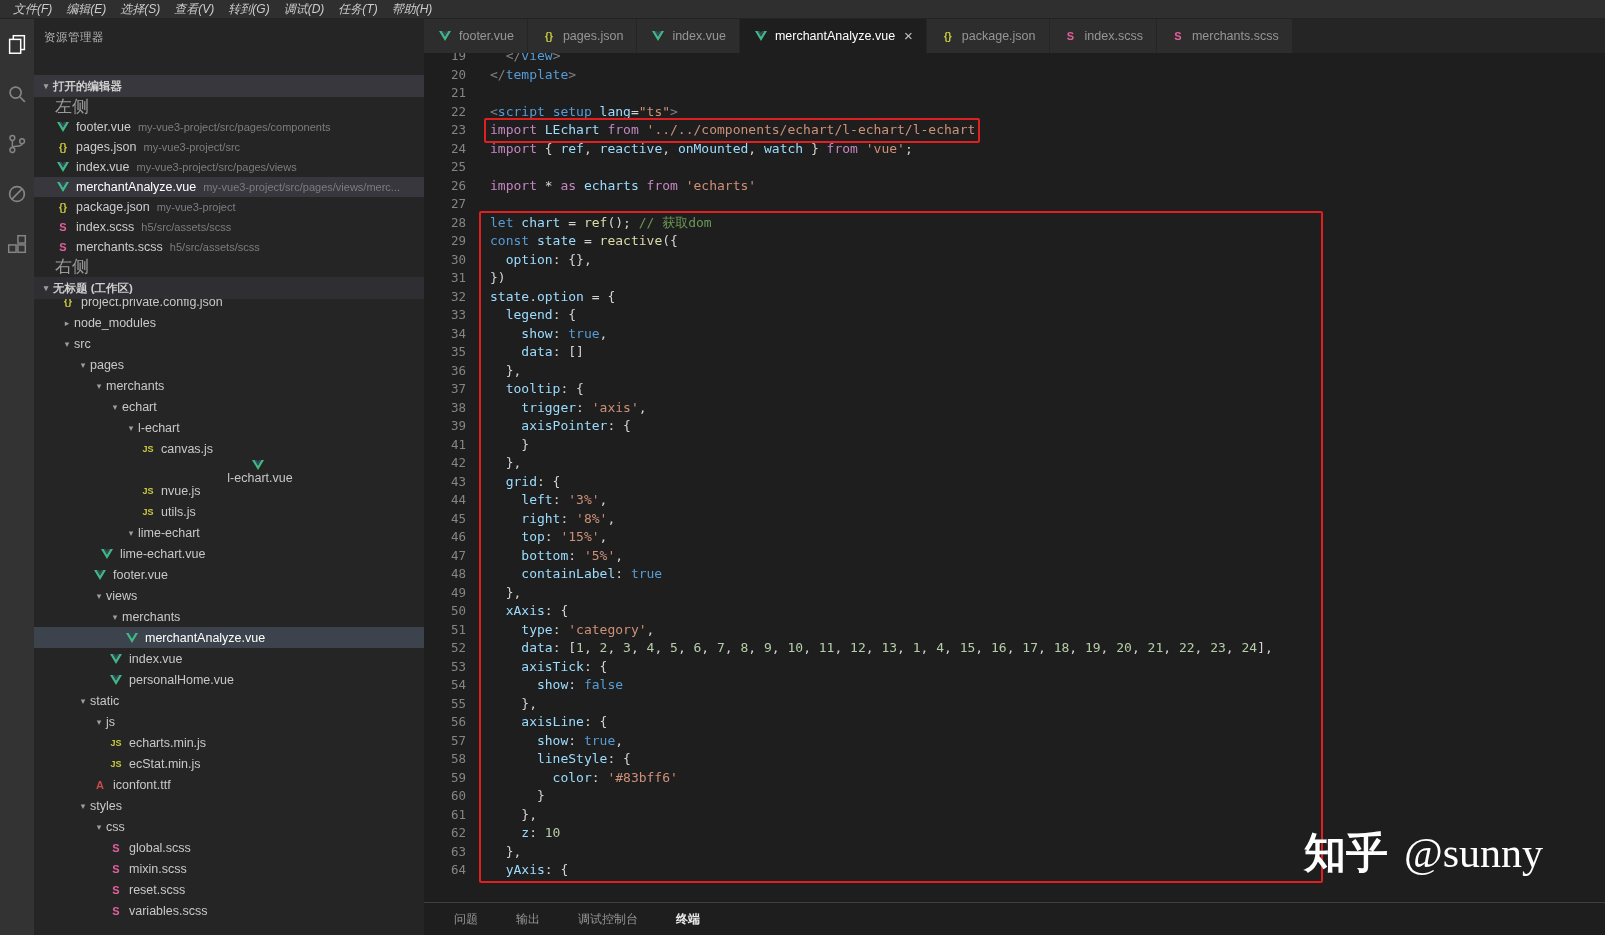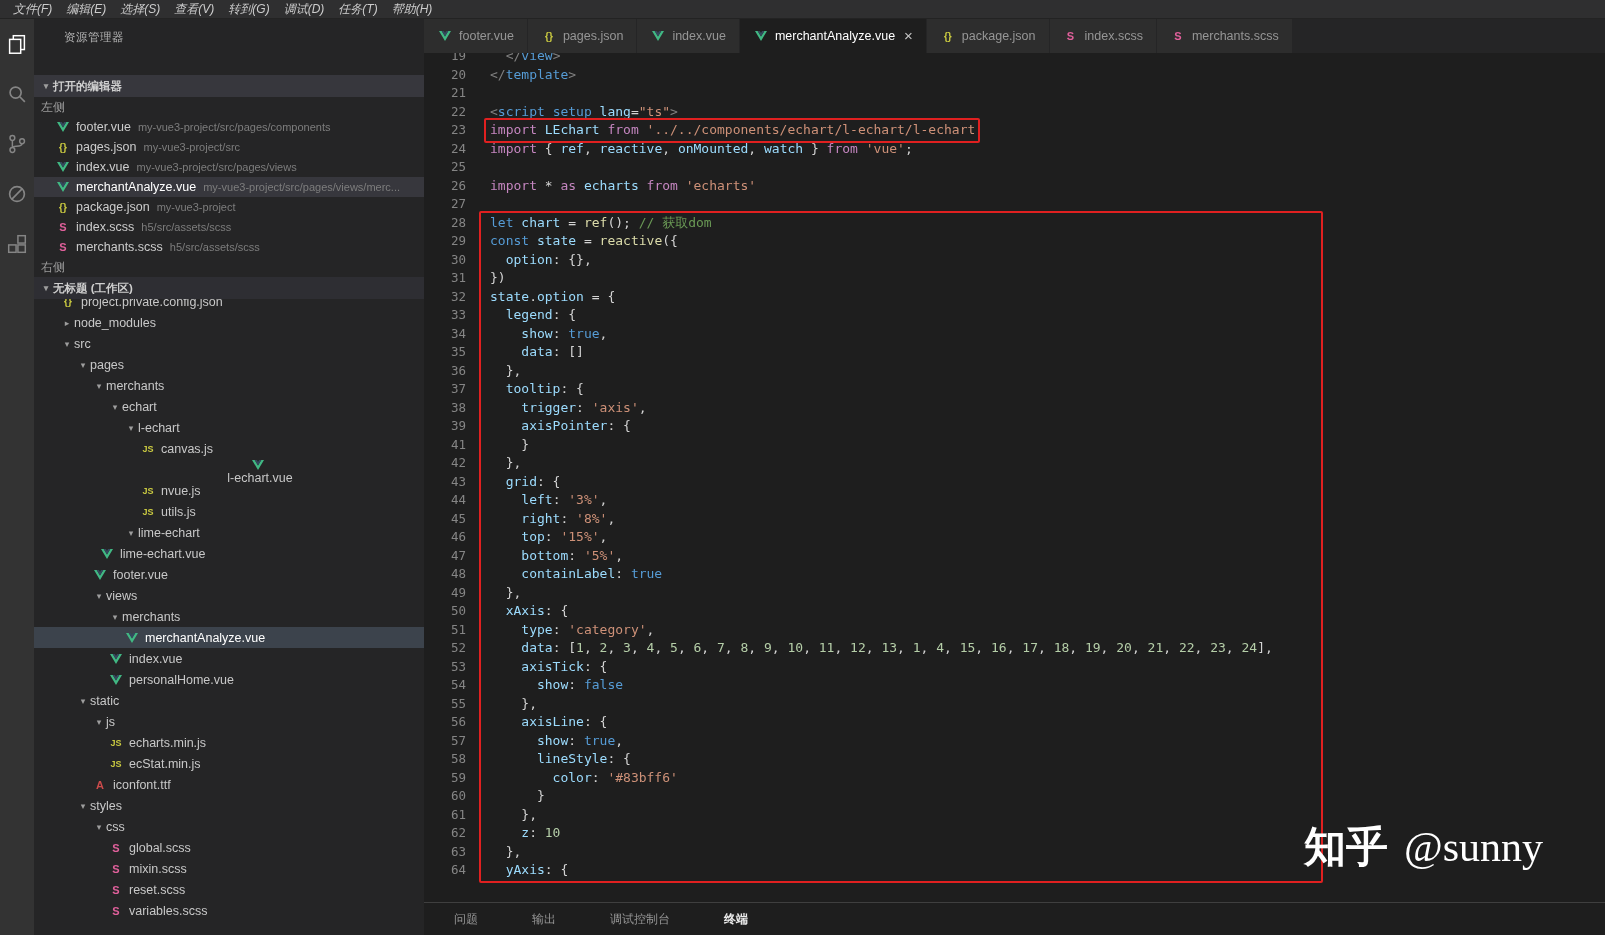--- a/index.html
+++ b/index.html
@@ -17,27 +17,27 @@
   
   .activitybar { width:34px; background:#333333; flex:none; display:flex; flex-direction:column;
                  align-items:center; padding-top:12px; gap:24px; }
   .act-icon { width:26px; height:26px; color:#858585; display:flex; align-items:center; justify-content:center; }
   .act-icon.active { color:#ffffff; }
   .act-icon svg { width:24px; height:24px; }
 
   
   .sidebar { width:390px; background:#252526; flex:none; display:flex; flex-direction:column;
              overflow:hidden; color:#cccccc; }
-  .sidebar-title { height:56px; padding:11px 0 0 30px; font-size:11.5px; color:#b4b4b4; letter-spacing:0.5px; }
+  .sidebar-title { height:56px; padding:11px 0 0 10px; font-size:11.5px; color:#b4b4b4; letter-spacing:0.5px; }
   .section-header { height:22px; display:flex; align-items:center; font-size:11.5px; font-weight:bold;
                     color:#cfcfcf; padding-left:5px; flex:none; }
   .oe-head { background:#37373d; }
   .ws-head { background:#2e2e33; }
   .twisty { width:14px; color:#9d9d9d; font-size:9px; flex:none; text-align:center; }
-  .group-label { height:20px; line-height:20px; padding-left:7px; color:#9a9a9a; font-size:12px; }
+  .group-label { height:20px; line-height:20px; padding-left:21px; color:#9a9a9a; font-size:17px; }
   .oe-row { height:20px; display:flex; align-items:center; padding-left:21px; font-size:12.5px; }
   .oe-row.selected { background:#37373d; }
   .fname { color:#cccccc; margin-right:7px; white-space:nowrap; }
   .oe-row.selected .fname { color:#ffffff; }
   .fpath { color:#7d7d7d; font-size:11px; overflow:hidden; text-overflow:ellipsis;
            white-space:nowrap; flex:1; padding-right:6px; }
   .tree { flex:1; overflow:hidden; }
   .trow { height:21px; display:flex; align-items:center; font-size:12.5px; color:#c8c8c8; white-space:nowrap; }
   .trow.selected { background:#3c434c; color:#ffffff; }
   .trow.clipped { height:13px; overflow:hidden; }
@@ -69,28 +69,28 @@
   .code-line { display:flex; height:18.5px; }
   .gutter { width:66px; padding-right:24px; text-align:right; color:#858585; font-size:12.5px; flex:none; }
   .code-text { white-space:pre; }
   .t-k { color:#c586c0; } .t-d { color:#569cd6; } .t-v { color:#9cdcfe; }
   .t-s { color:#ce9178; } .t-n { color:#b5cea8; } .t-p { color:#d4d4d4; }
   .t-c { color:#6a9955; } .t-f { color:#dcdcaa; } .t-g { color:#808080; }
 
   .annotation { position:absolute; border:2px solid #e02020; border-radius:2px;
                 pointer-events:none; z-index:5; }
 
-  .watermark { position:absolute; right:62px; bottom:46px; color:#ffffff; z-index:6;
+  .watermark { position:absolute; right:62px; bottom:40px; color:#ffffff; z-index:6;
                font-size:42px; display:flex; gap:16px; align-items:flex-end; }
   .wm-brand { font-weight:bold; }
   .wm-handle { font-family:"Liberation Serif", serif; }
 
   
   .panel { height:33px; background:#1e1e1e; border-top:1px solid #3f3f3f; display:flex;
-           gap:54px; padding:8px 0 0 30px; flex:none; }
+           gap:38px; padding:8px 0 0 30px; flex:none; }
   .panel-tab { font-size:12px; color:#969696; }
   .panel-tab.active { color:#eaeaea; font-weight:bold; }
 </style>
 </head>
 <body>
 
 <div class="app">
 
   <div class="titlebar" id="menubar">
       <span class="menu-item">文件(F)</span>

